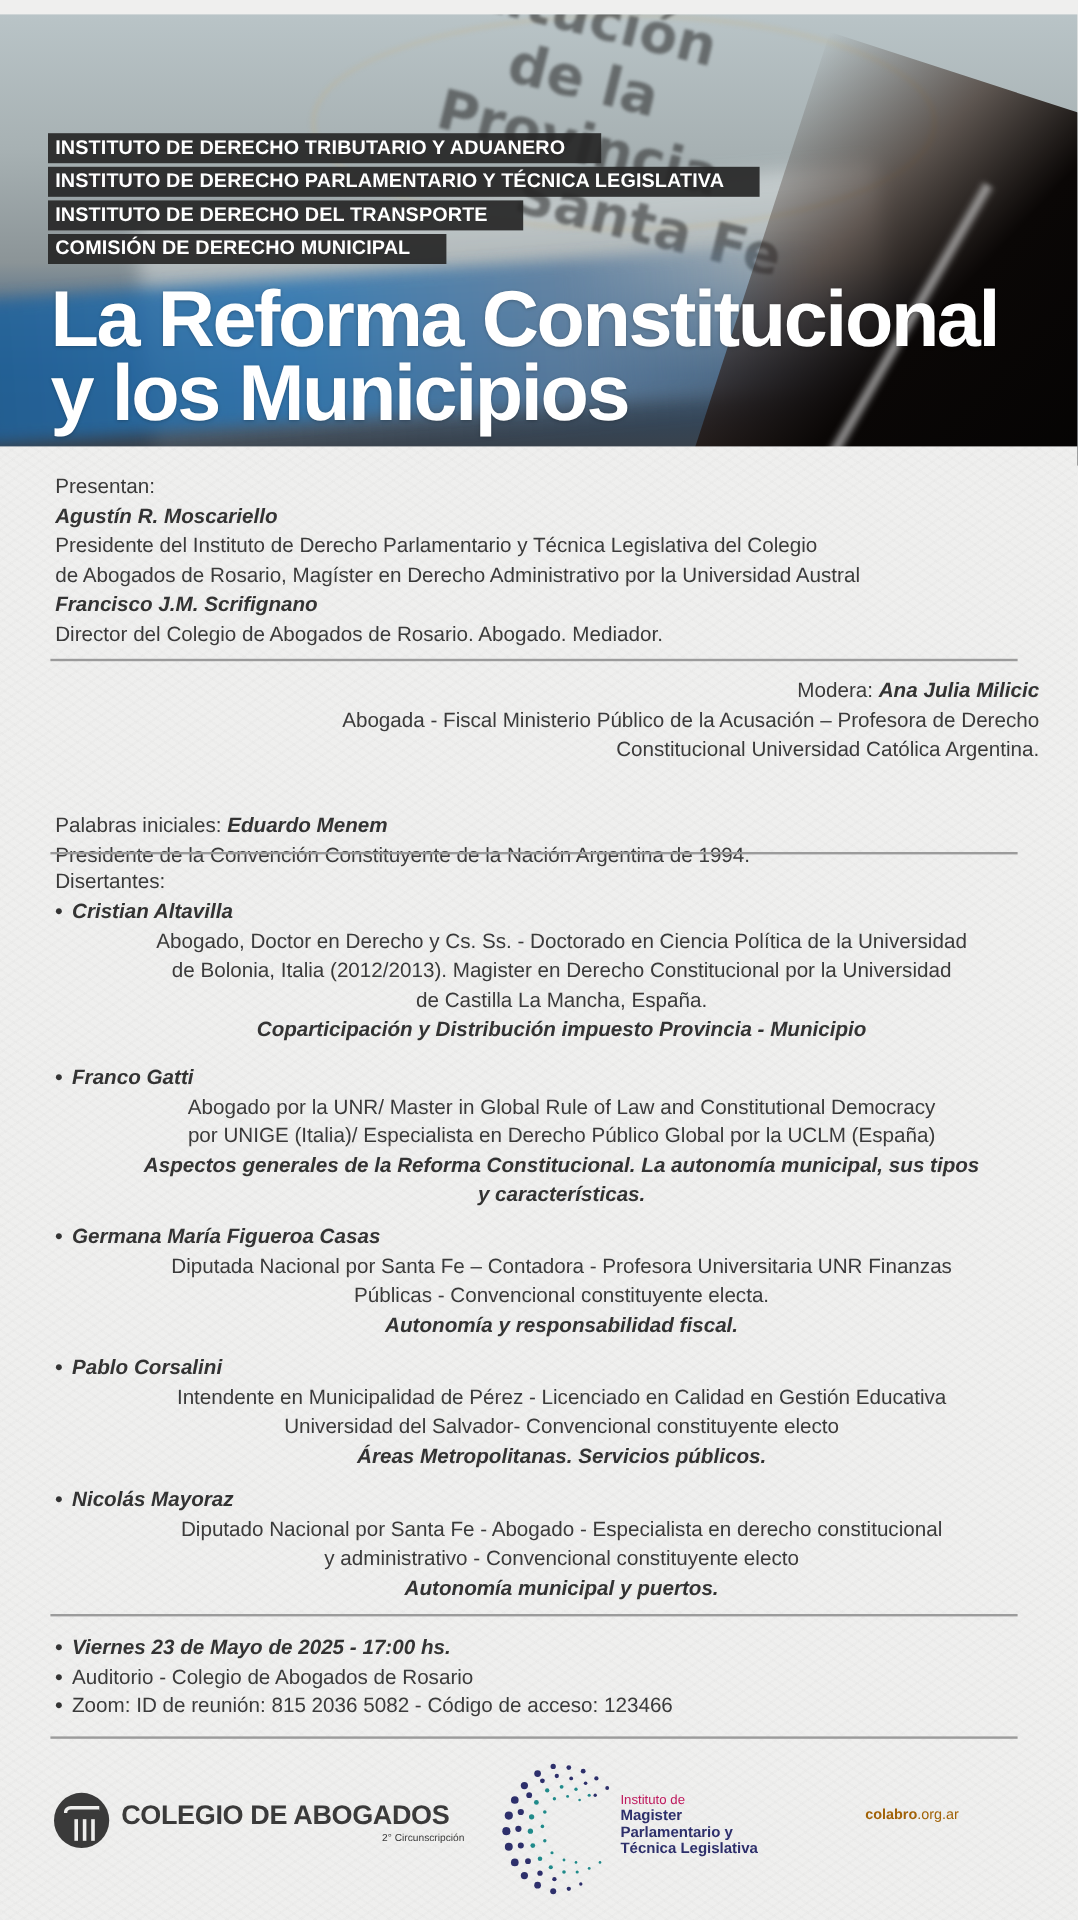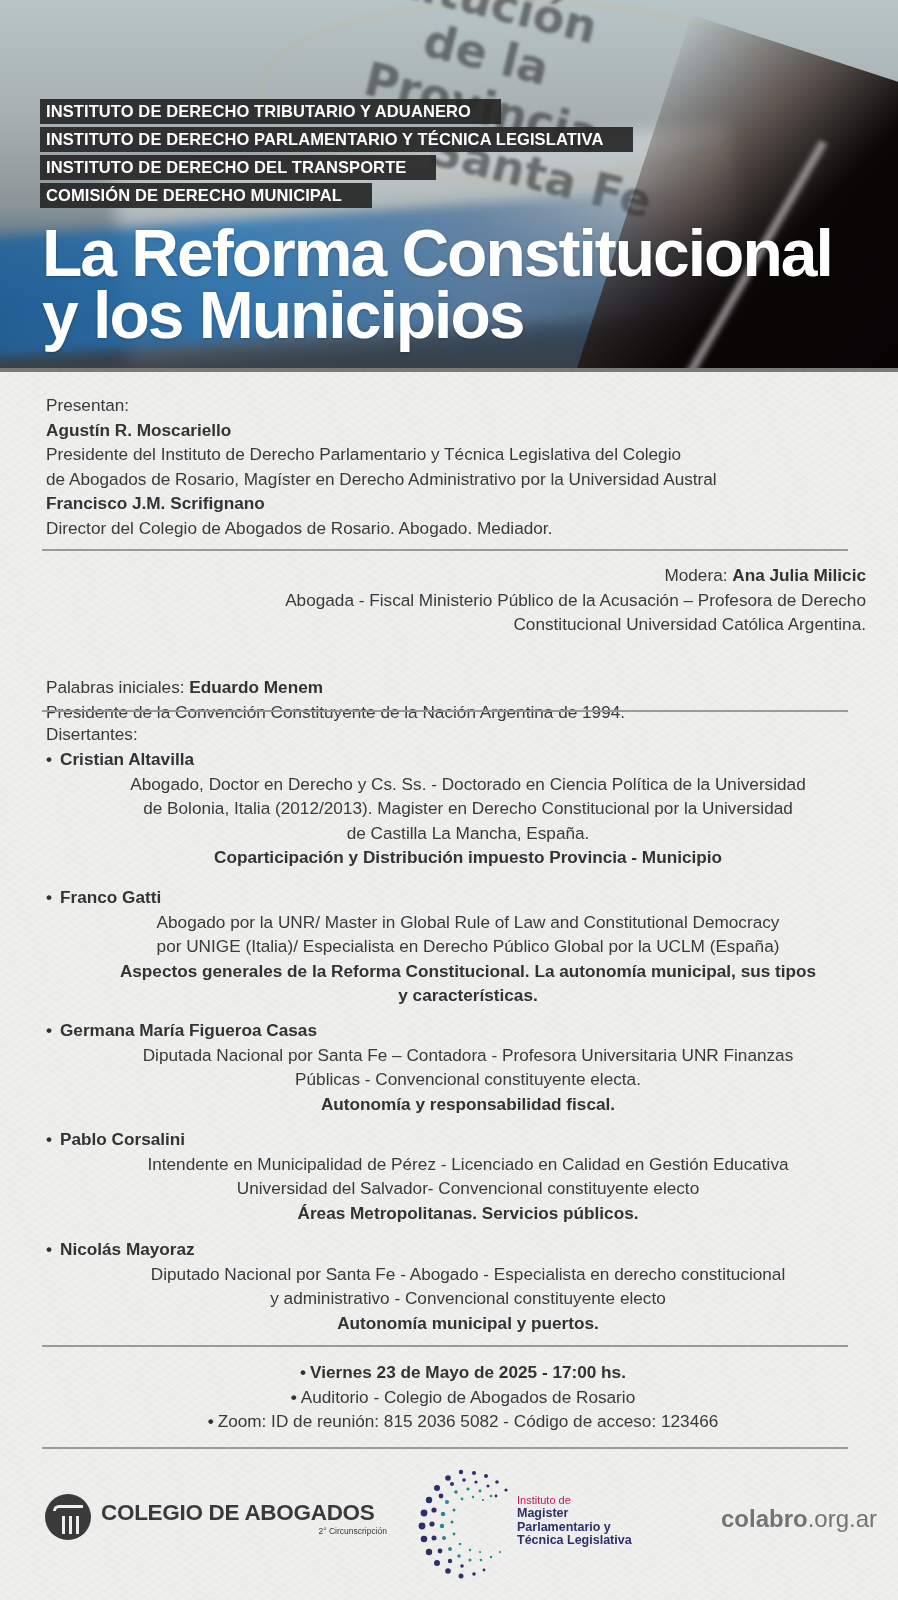--- a/index.html
+++ b/index.html
@@ -5,21 +5,21 @@
   * { box-sizing: border-box; margin: 0; padding: 0; }
   html, body { width: 898px; height: 1600px; overflow: hidden; }
   body {
     font-family: "Liberation Sans", sans-serif;
     background: #efefee;
     color: #3a3a3a;
     position: relative;
   }
   
   .hero {
-    position: absolute; left: 0; top: 0; width: 898px; height: 376px;
+    position: absolute; left: 0; top: 12px; width: 898px; height: 376px;
     overflow: hidden;
     background:
       linear-gradient(160deg, rgba(255,255,255,0) 40%, rgba(0,0,0,0) 60%),
       linear-gradient(180deg, #b9c4c7 0%, #a7b1b3 30%, #8b9497 55%, #4d6b86 68%, #2d4b6a 80%, #3b3f44 100%);
   }
   .hero .blue-band {
     position: absolute; left: -60px; top: 215px; width: 760px; height: 120px;
     background: linear-gradient(90deg, #1f5f97 0%, #2e77b3 40%, #5a7da0 70%, rgba(90,110,130,0) 100%);
     transform: rotate(-4deg);
     filter: blur(6px);
@@ -82,21 +82,21 @@
   
   .paper {
     position: absolute; left: 0; top: 372px; width: 898px; height: 1228px;
     background:
       repeating-linear-gradient(35deg, rgba(0,0,0,.012) 0 2px, rgba(255,255,255,0) 2px 6px),
       repeating-linear-gradient(-35deg, rgba(0,0,0,.012) 0 2px, rgba(255,255,255,0) 2px 7px),
       #efefee;
   }
   .content { position: absolute; left: 46px; width: 820px; }
   .txt { font-size: 17.2px; line-height: 24.5px; color: #3a3a3a; }
-  .b { font-weight: bold; color: #333; }
+  .b { font-weight: bold; color: #333; font-style: italic; }
   .hr { position: absolute; left: 42px; width: 806px; height: 2px; background: #9b9b9b; }
   .speaker { position: absolute; left: 46px; width: 830px; }
   .speaker .name-row { font-size: 17.2px; line-height: 24.5px; }
   .bullet { display: inline-block; width: 14px; font-weight: bold; color: #333; }
   .indent { padding-left: 14px; text-align: center; }
 
   
   .logo-colegio { position: absolute; left: 45px; top: 1494px; width: 340px; height: 50px; }
   .logo-colegio .circle {
     position: absolute; left: 0; top: 0; width: 46px; height: 46px; border-radius: 50%;
@@ -112,21 +112,21 @@
     font-weight: bold; font-size: 22.5px; letter-spacing: -.3px; color: #3a3a3a; line-height: 26px;
   }
   .logo-colegio .sub {
     position: absolute; right: -2px; top: 32px; font-size: 8.5px; color: #3a3a3a;
   }
   .logo-inst { position: absolute; left: 416px; top: 1466px; width: 240px; height: 120px; }
   .logo-inst svg { position: absolute; left: 0; top: 0; }
   .logo-inst .t1 { position: absolute; left: 101px; top: 27px; font-size: 11px; color: #be185d; line-height: 14px; }
   .logo-inst .t2 { position: absolute; left: 101px; top: 41px; font-size: 12.5px; color: #2d2f6b; font-weight: bold; line-height: 13.5px; }
   .site {
-    position: absolute; left: 721px; top: 1505px; font-size: 24px; color: #737373;
+    position: absolute; left: 721px; top: 1505px; font-size: 12px; color: #a16207;
   }
   .site .strong { font-weight: bold; }
 </style>
 </head>
 <body>
 
 <div class="hero">
   <div class="page-sheen"></div>
   <div class="laurel"></div>
   <div class="crest-text">nstitución
@@ -215,21 +215,21 @@
 
 <div class="speaker txt" style="top:1237px;">
   <div class="name-row"><span class="bullet">•</span><span class="b">Nicolás Mayoraz</span></div>
   <div class="indent">Diputado Nacional por Santa Fe - Abogado - Especialista en derecho constitucional</div>
   <div class="indent">y administrativo - Convencional constituyente electo</div>
   <div class="indent b">Autonomía municipal y puertos.</div>
 </div>
 
 <div class="hr" style="top:1345px;"></div>
 
-<div class="speaker txt" style="top:1360px;text-align:center;">
+<div class="speaker txt" style="top:1360px;">
   <div><span class="bullet">•</span><span class="b">Viernes 23 de Mayo de 2025 - 17:00 hs.</span></div>
   <div><span class="bullet">•</span><span>Auditorio - Colegio de Abogados de Rosario</span></div>
   <div><span class="bullet">•</span><span>Zoom: ID de reunión: 815 2036 5082 - Código de acceso: 123466</span></div>
 </div>
 
 <div class="hr" style="top:1447px;"></div>
 
 <div class="logo-colegio">
   <div class="circle">
     <div class="scroll"></div>

